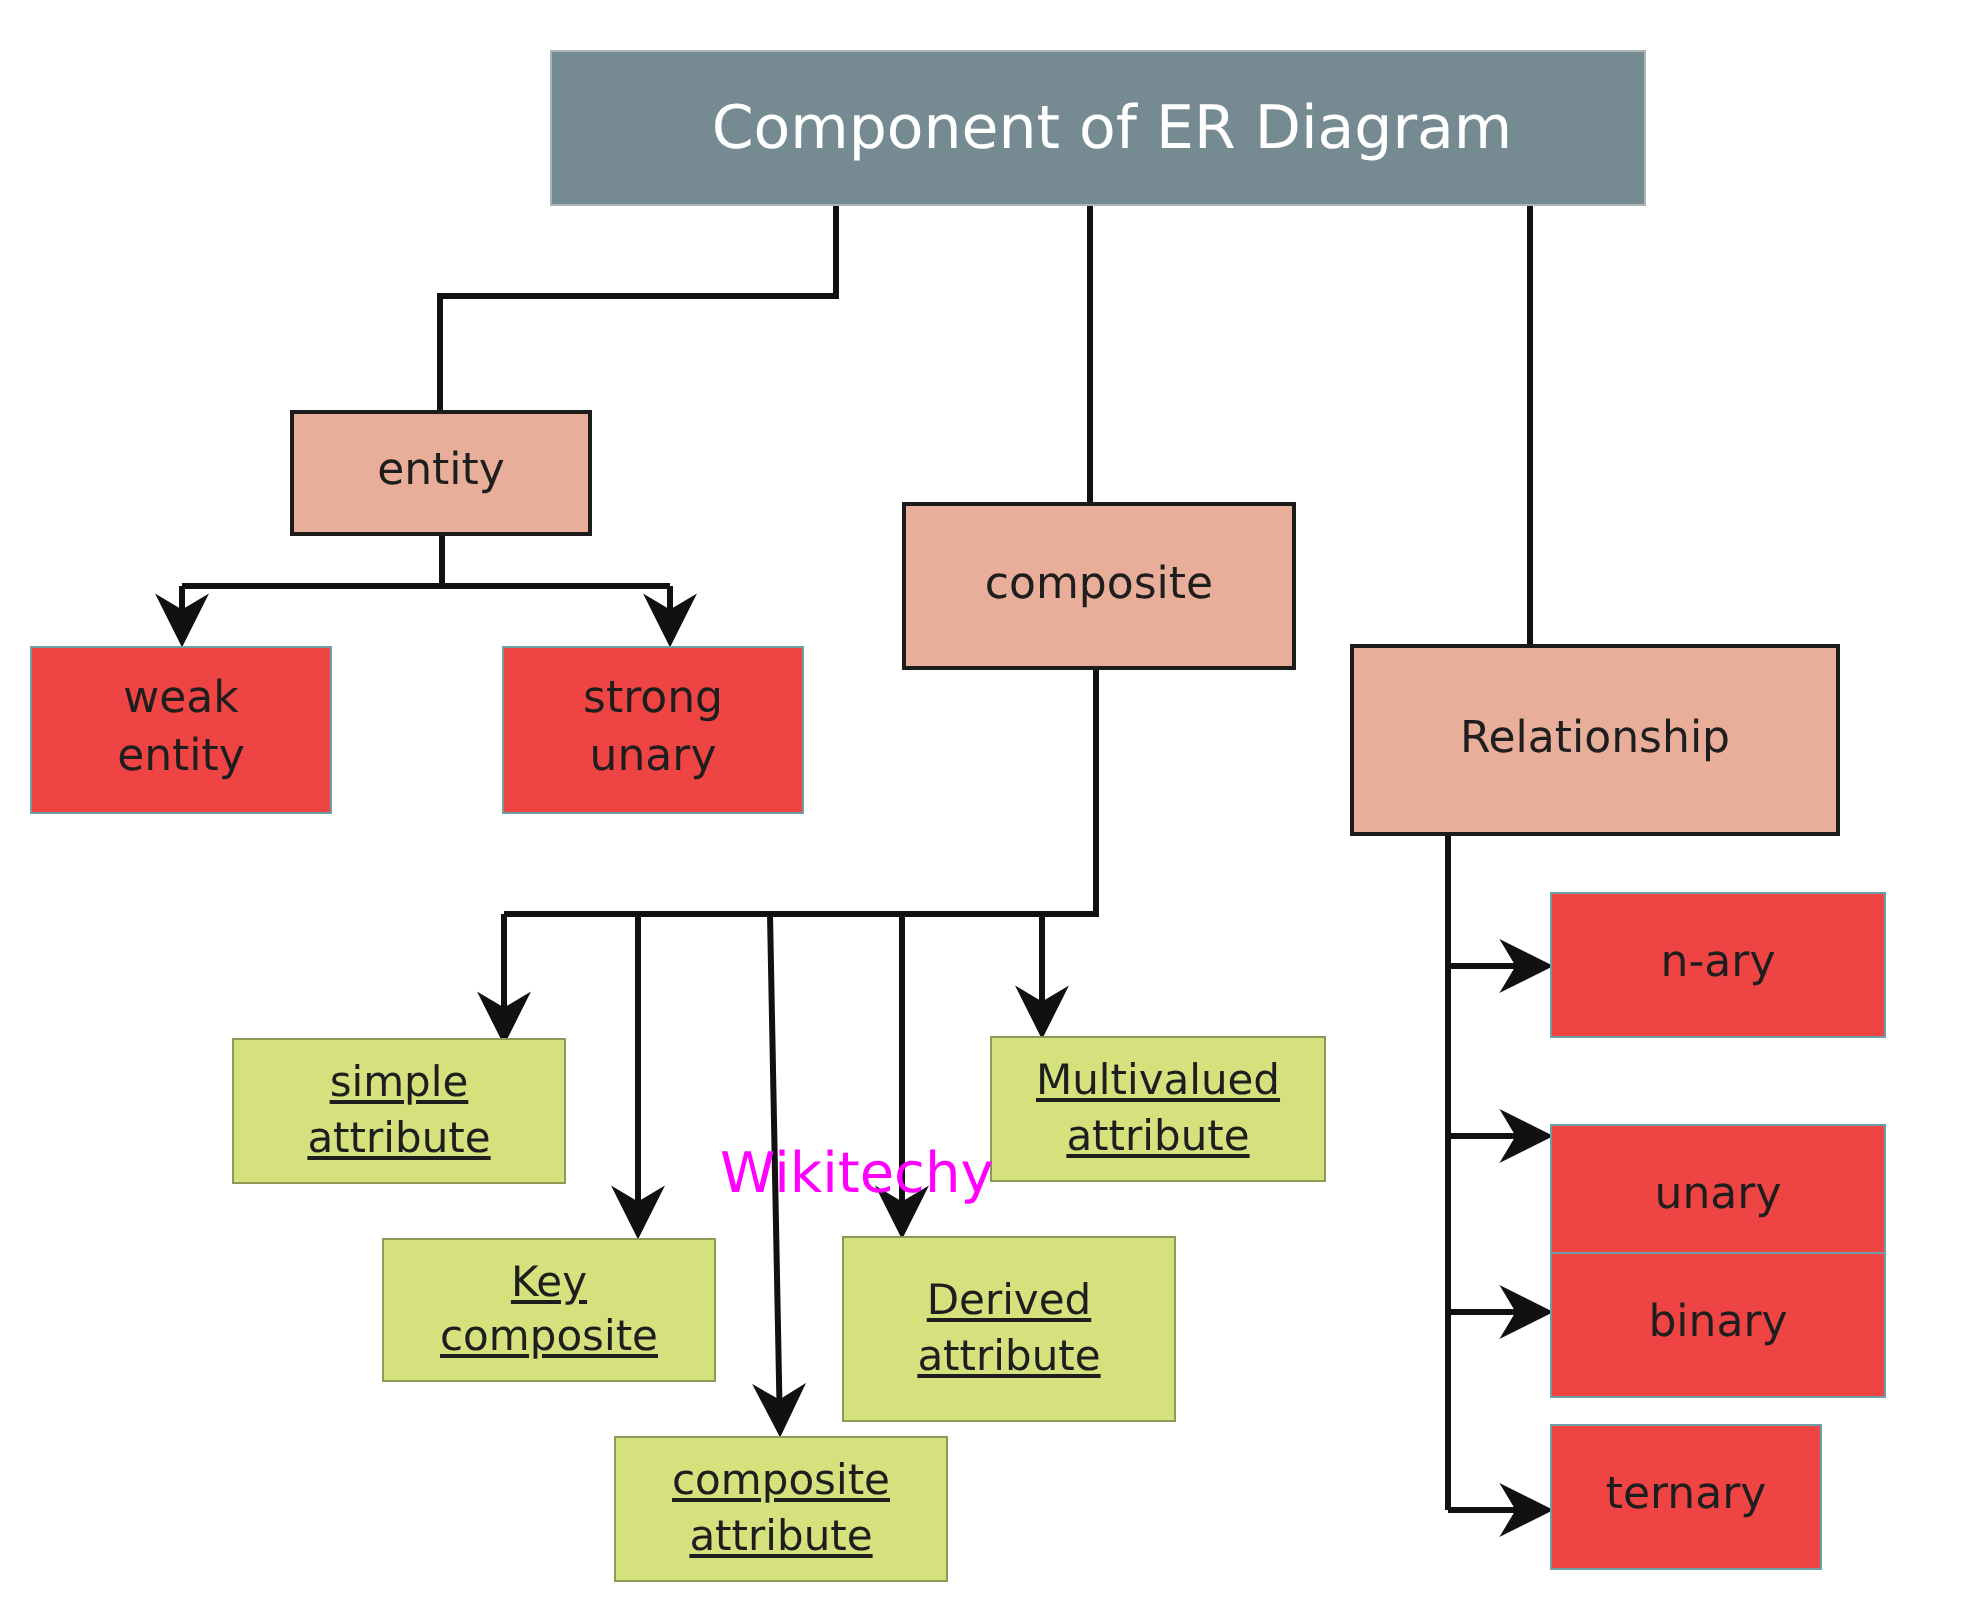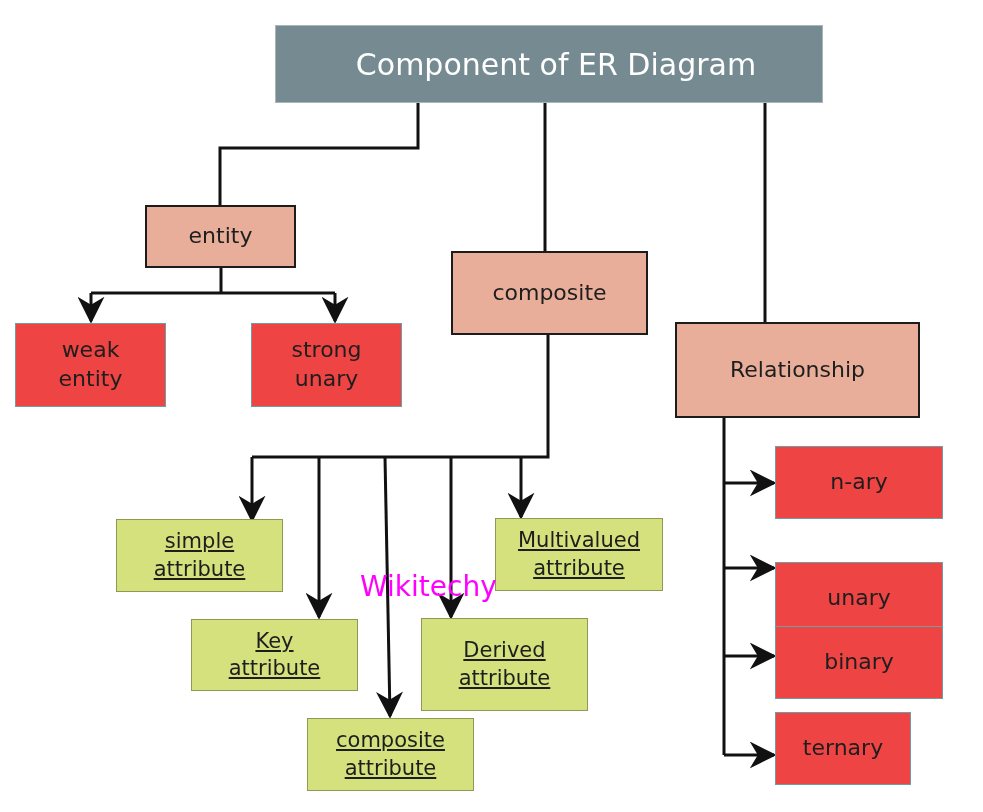--- a/index.html
+++ b/index.html
@@ -76,21 +76,21 @@
   <span class="label">strong
 unary</span>
 </div>
 
 <div class="box lime" style="left:116px;top:519px;width:167px;height:73px;">
   <span class="label">simple
 attribute</span>
 </div>
 <div class="box lime" style="left:191px;top:619px;width:167px;height:72px;">
   <span class="label">Key
-attribute</span>
+composite</span>
 </div>
 <div class="box lime" style="left:307px;top:718px;width:167px;height:73px;">
   <span class="label">composite
 attribute</span>
 </div>
 <div class="box lime" style="left:421px;top:618px;width:167px;height:93px;">
   <span class="label">Derived
 attribute</span>
 </div>
 <div class="box lime" style="left:495px;top:518px;width:168px;height:73px;">

